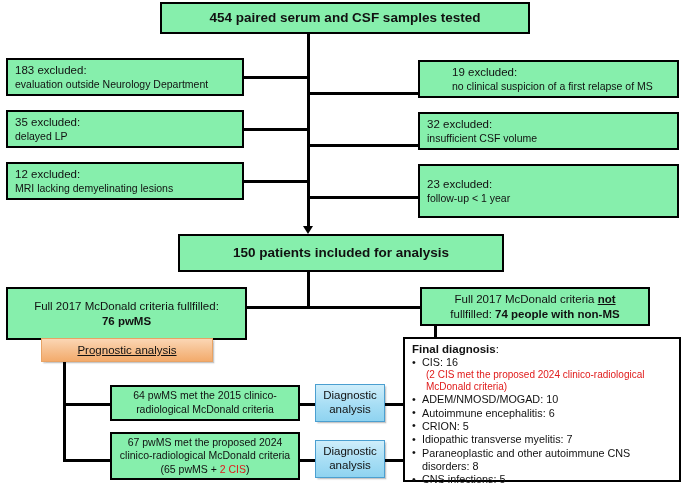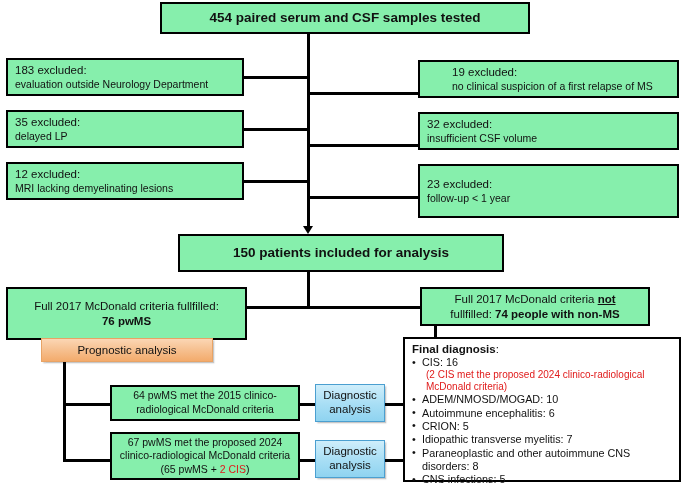--- a/index.html
+++ b/index.html
@@ -78,20 +78,21 @@
     box-sizing: border-box;
     border: 1px solid #e8a365;
     background: linear-gradient(to bottom, #fbd6b4 0%, #f6bf8e 52%, #f3ab6c 100%);
     display: flex;
     align-items: center;
     justify-content: center;
     font-size: 11.5px;
     color: #111;
     z-index: 4;
     box-shadow: 1.5px 1.5px 1.5px rgba(0,0,0,0.22);
+    text-decoration: underline;
   }
   .diag {
     position: absolute;
     box-sizing: border-box;
     border: 1px solid #4b9fd0;
     background: linear-gradient(to bottom, #cfeefb 0%, #aadff5 50%, #8fd3f0 100%);
     display: flex;
     flex-direction: column;
     align-items: center;
     justify-content: center;

